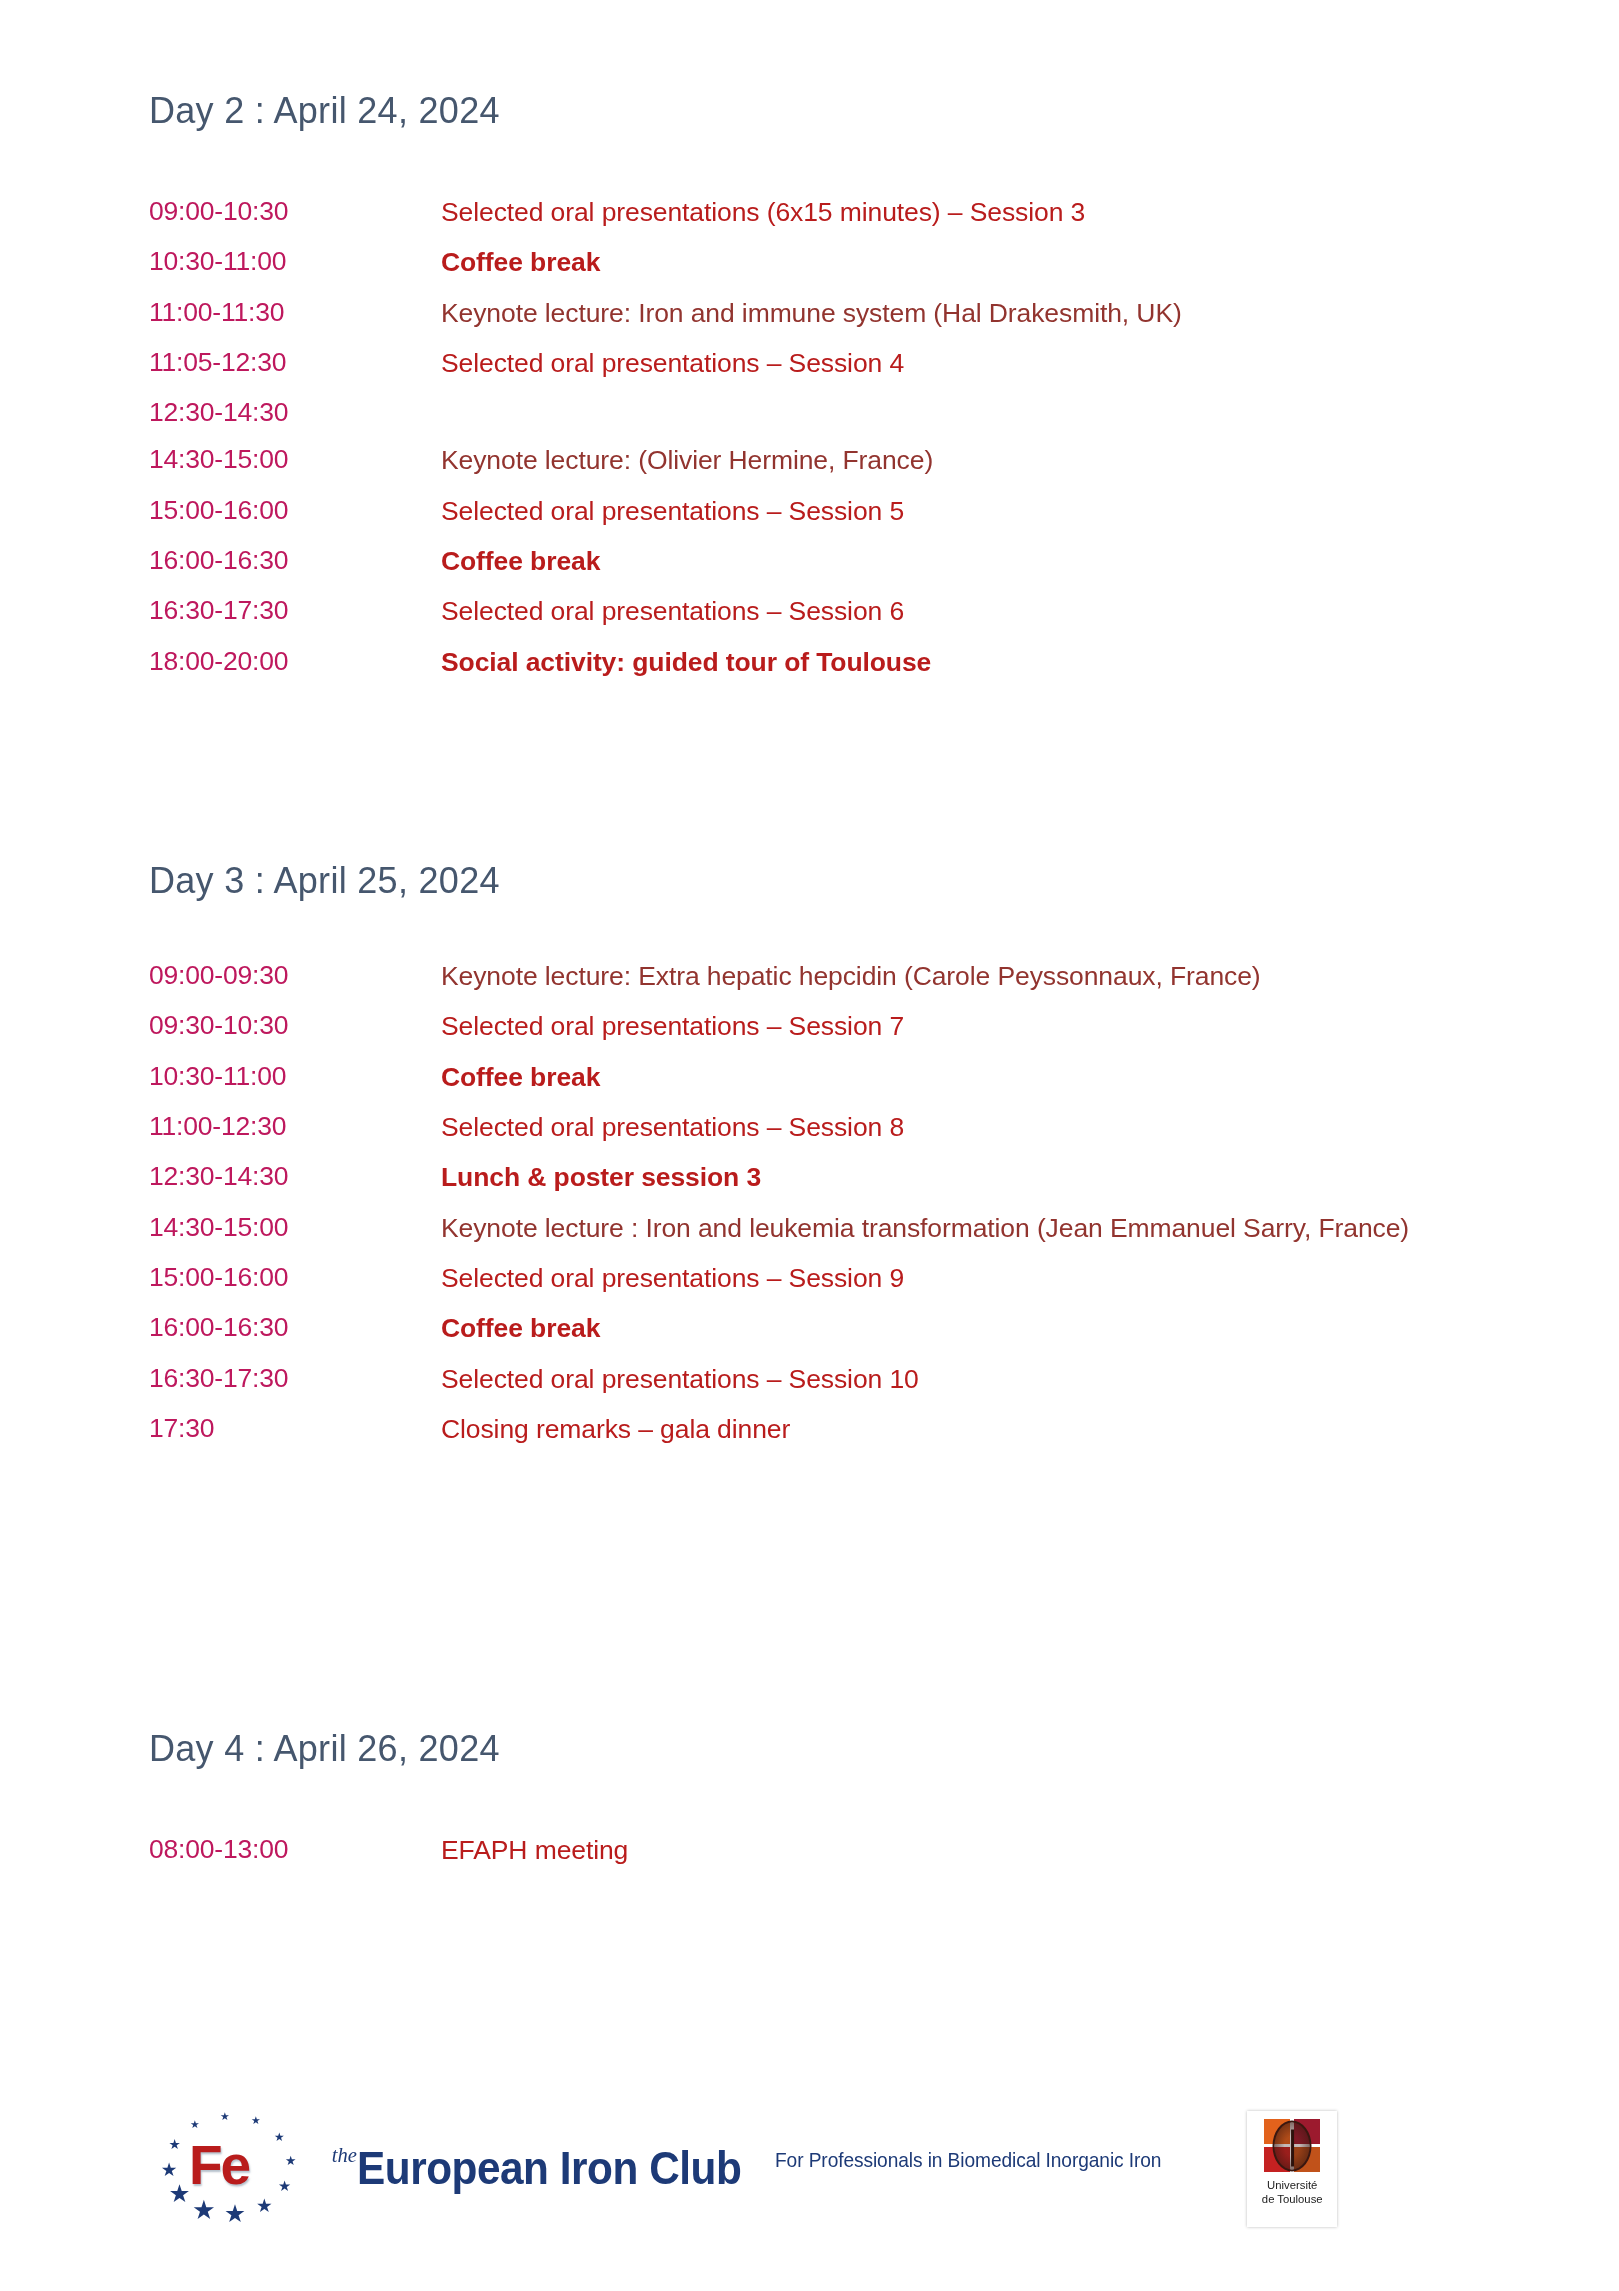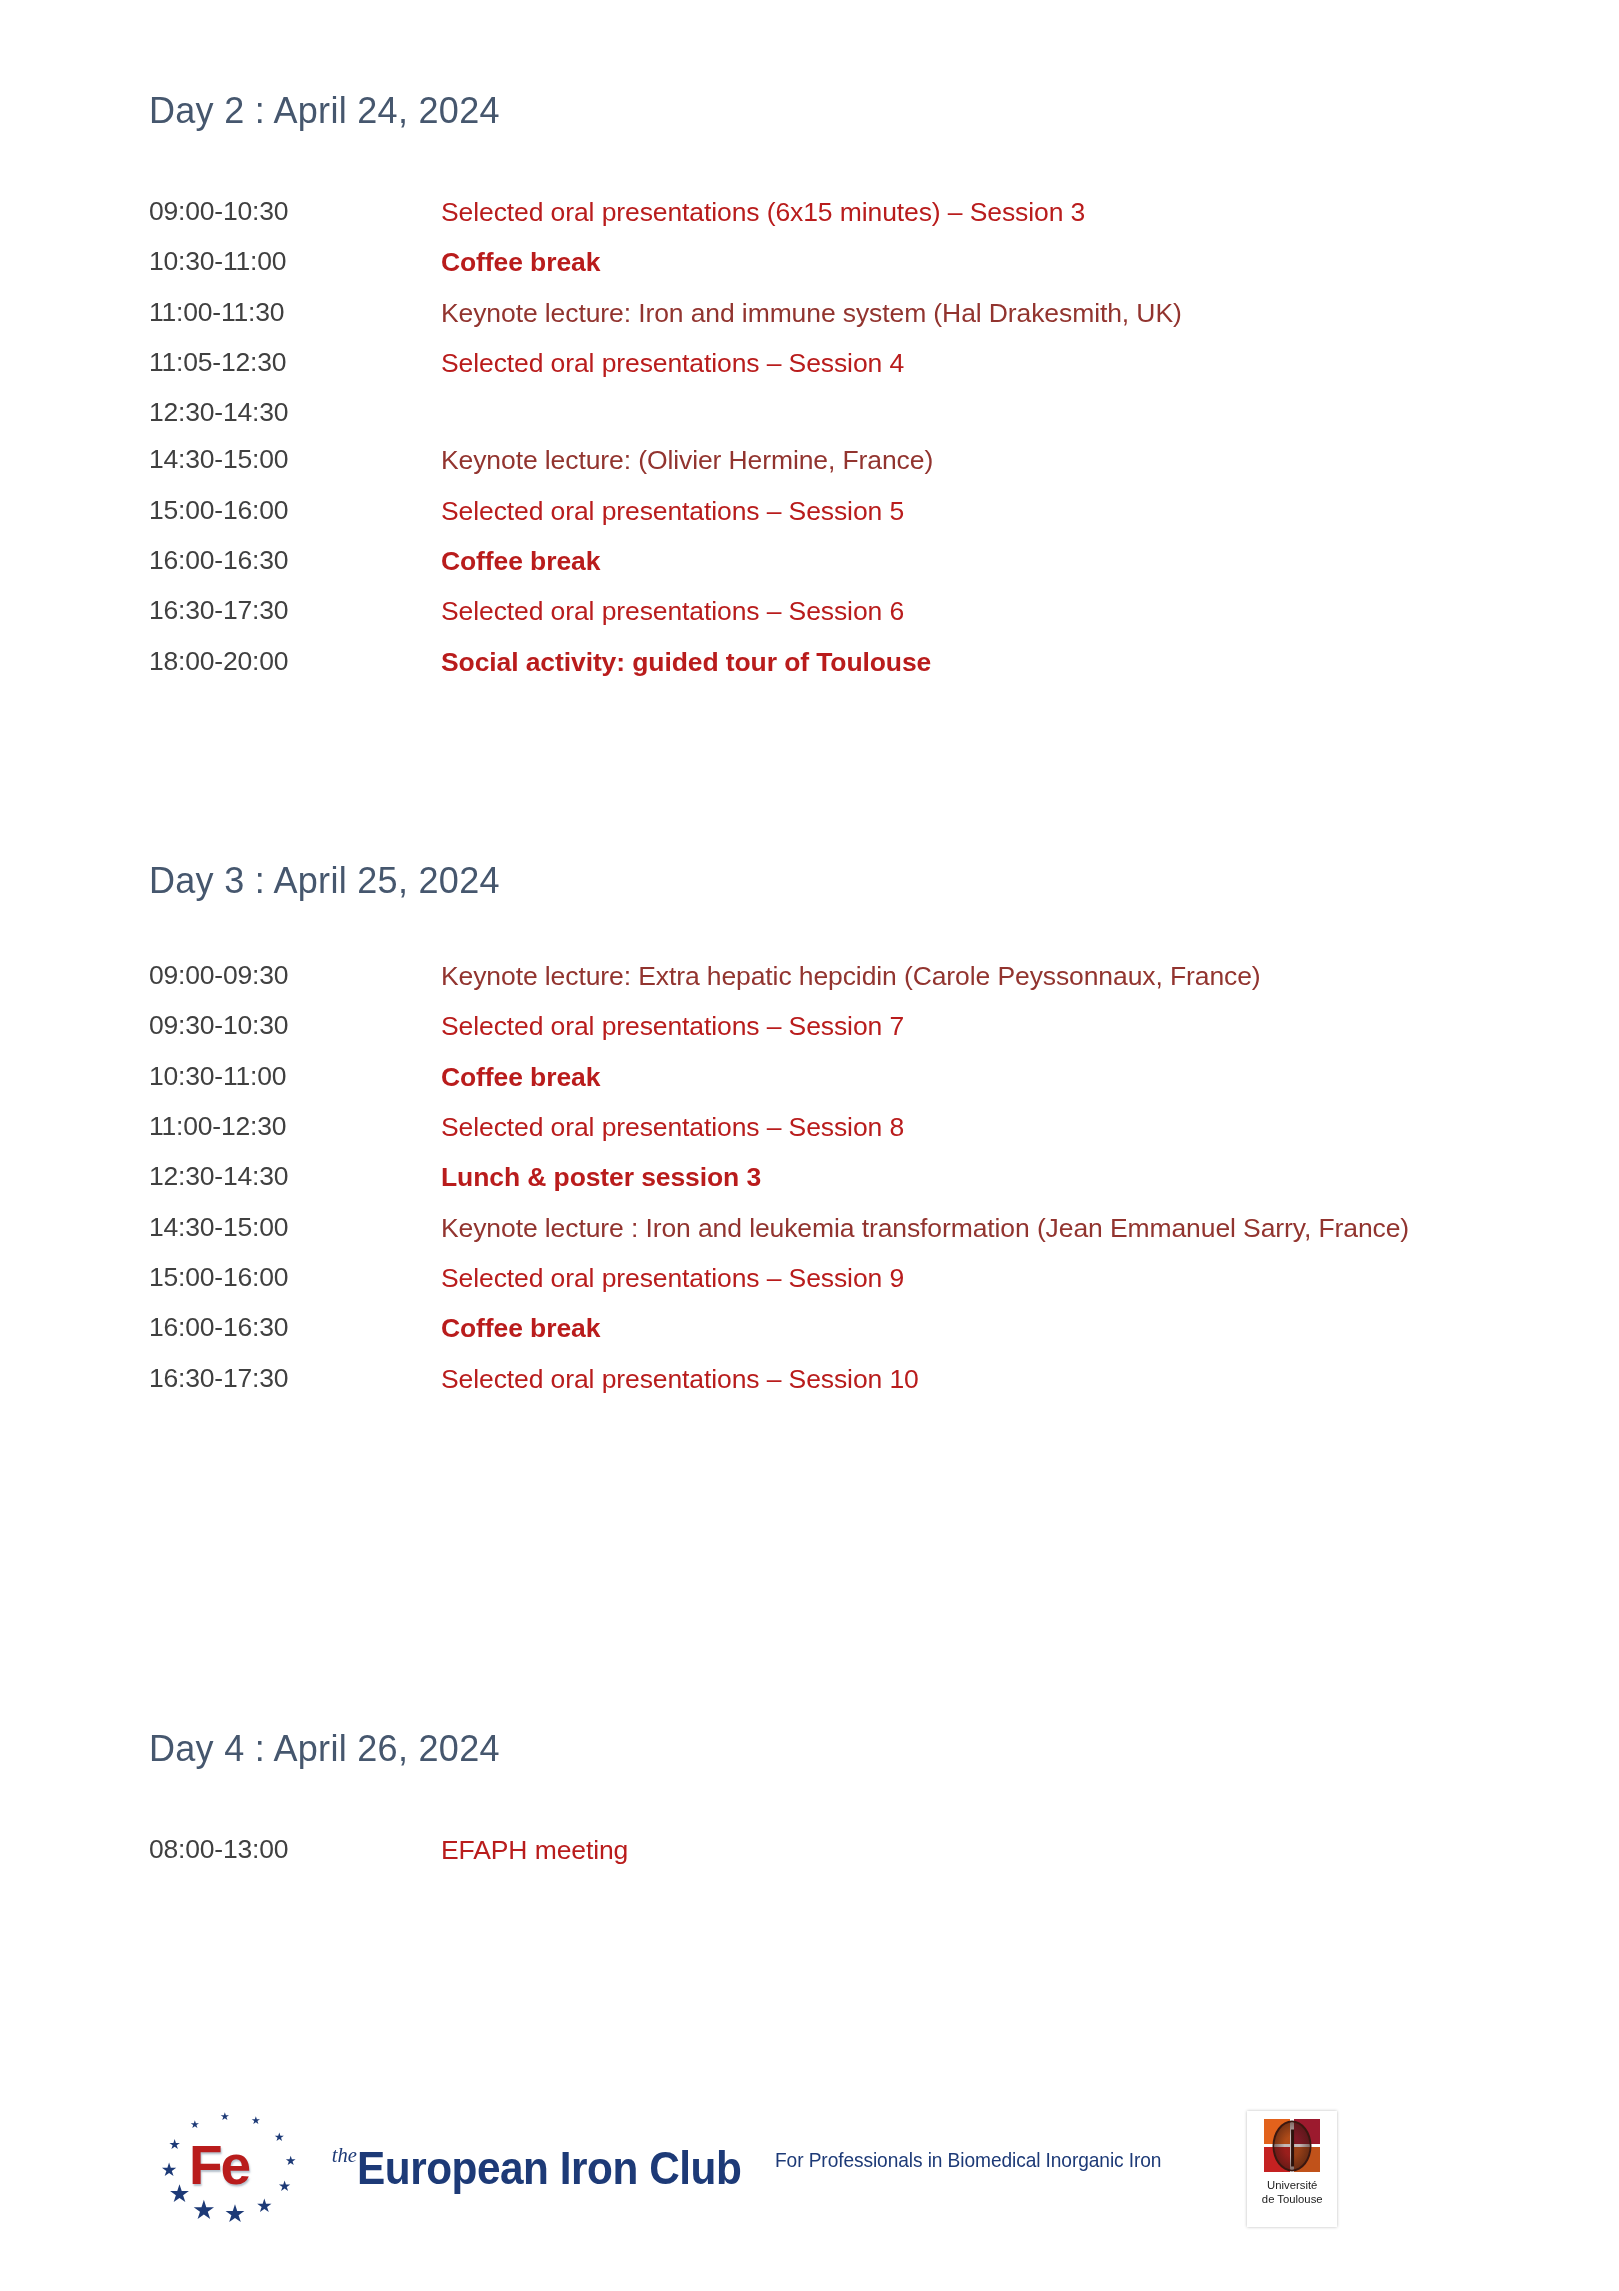--- a/index.html
+++ b/index.html
@@ -36,21 +36,21 @@
 
   .row {
     display: flex;
     align-items: flex-start;
     margin-bottom: 12.7px;
   }
 
   .time {
     flex: 0 0 292px;
     font-size: 26.5px;
-    color: #404040;
+    color: #be185d;
     line-height: 1.30;
     letter-spacing: -0.2px;
     white-space: nowrap;
   }
 
   .desc {
     flex: 1 1 auto;
     font-size: 26.5px;
     color: #b91c1c;
     line-height: 1.42;
@@ -278,20 +278,24 @@
         <div class="time">15:00-16:00</div>
         <div class="desc">Selected oral presentations – Session 9</div>
       </div>
       <div class="row">
         <div class="time">16:00-16:30</div>
         <div class="desc bold">Coffee break</div>
       </div>
       <div class="row">
         <div class="time">16:30-17:30</div>
         <div class="desc">Selected oral presentations – Session 10</div>
+      </div>
+      <div class="row">
+        <div class="time">17:30</div>
+        <div class="desc">Closing remarks – gala dinner</div>
       </div>
     </div>
 
   <div id="day4-heading" class="day-heading">Day 4 : April 26, 2024</div>
   <div id="day4-schedule" class="schedule">
       <div class="row">
         <div class="time">08:00-13:00</div>
         <div class="desc">EFAPH meeting</div>
       </div>
     </div>

